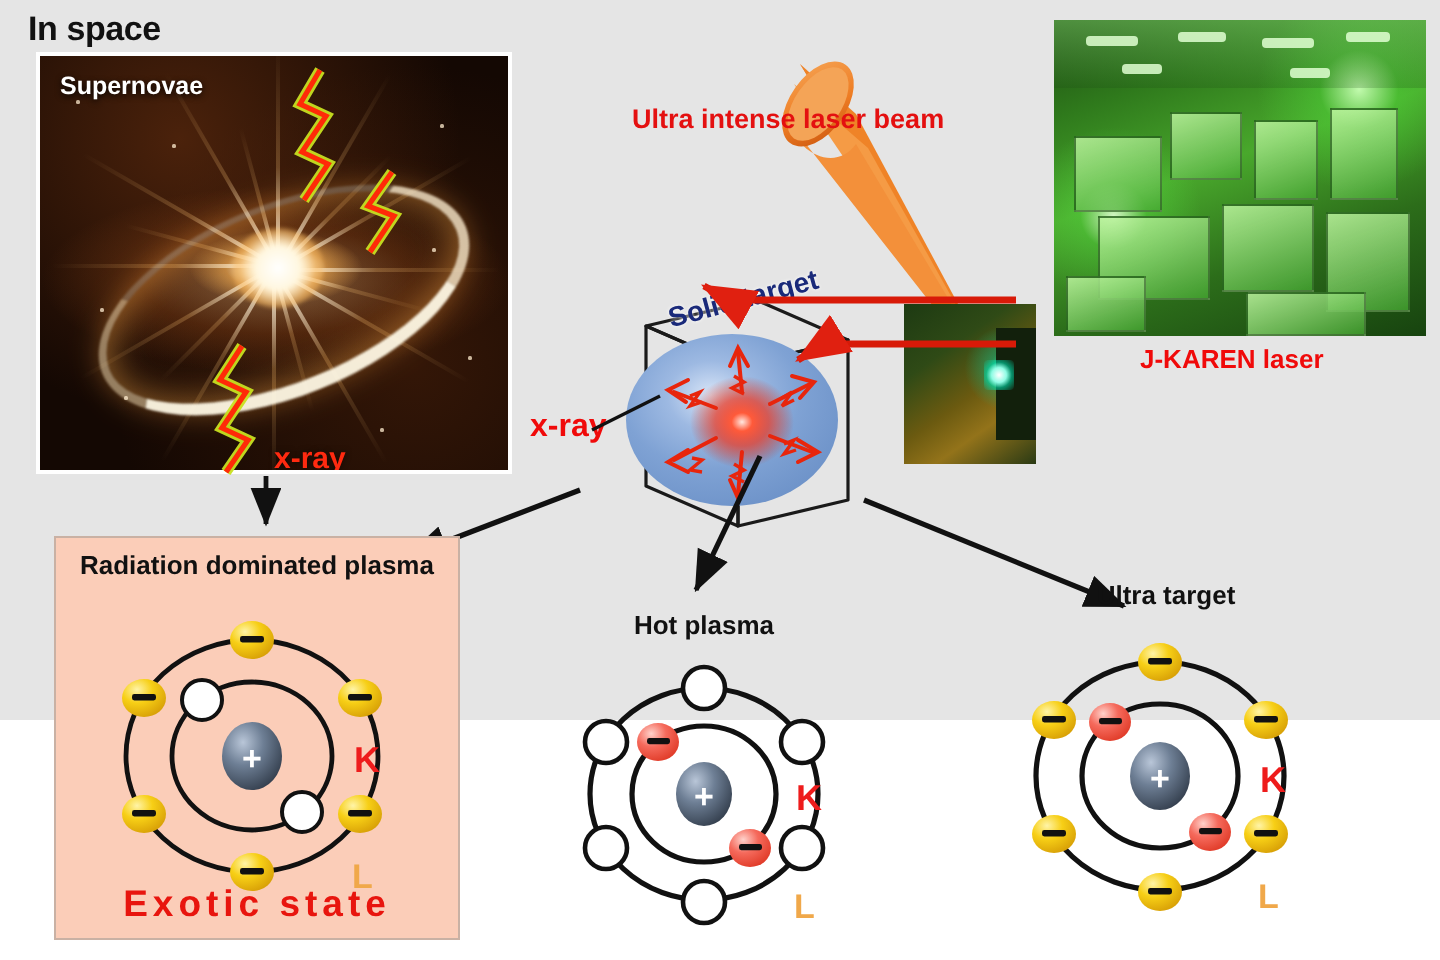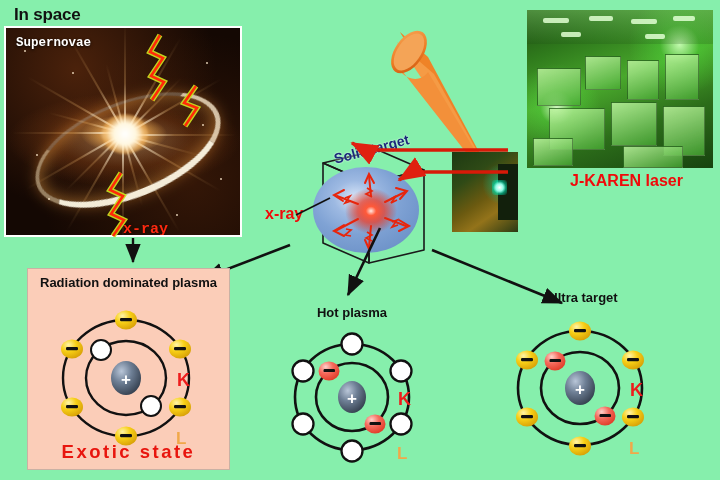--- a/index.html
+++ b/index.html
@@ -2,46 +2,45 @@
 <html><head>
 <meta charset="utf-8">
 <style>
   * { box-sizing: border-box; margin: 0; padding: 0; }
   html, body {
     width: 720px; height: 480px;
     background: #ffffff;
     font-family: "Liberation Sans", sans-serif;
     overflow: hidden;
   }
-  #stage { position: relative; width: 720px; height: 480px; background:#86efac; }
+  #stage { position: relative; width: 720px; height: 360px; background:#e5e5e5; }
 
   
   .section-title {
     position: absolute;
     font-weight: bold;
     font-size: 17px;
     color: #111111;
     letter-spacing: -0.2px;
     white-space: nowrap;
   }
   #title-space { left: 14px; top: 5px; }
   #title-lab   { left: 296px; top: 5px; }
 
   
   #supernova-photo {
-    position: absolute; left: 4px; top: 26px; width: 238px; height: 211px;
+    position: absolute; left: 18px; top: 26px; width: 238px; height: 211px;
     border: 2px solid #ffffff;
     background:
       radial-gradient(ellipse 60px 26px at 118px 106px, rgba(255,255,255,1) 0%, rgba(255,243,210,.95) 18%, rgba(255,180,80,.55) 42%, rgba(140,60,10,0) 72%),
       radial-gradient(ellipse 150px 60px at 118px 112px, rgba(255,210,150,.40) 0%, rgba(180,90,30,.25) 45%, rgba(40,15,5,0) 78%),
       radial-gradient(circle at 30% 20%, rgba(120,55,18,.55) 0%, rgba(25,10,4,0) 60%),
       radial-gradient(circle at 80% 75%, rgba(90,40,12,.45) 0%, rgba(20,8,3,0) 62%),
       #140803;
     overflow: hidden;
-    font-family: Liberation Mono, monospace;
   }
   
   #supernova-photo .spike {
     position:absolute; left:118px; top:106px; transform-origin: 0 0;
     width: 112px; height: 2px;
     background: linear-gradient(to right, rgba(255,250,235,.95), rgba(255,200,120,.25) 45%, rgba(255,160,70,0));
   }
   
   #supernova-photo .ring {
     position:absolute; left:24px; top:74px; width:196px; height:96px;
@@ -112,21 +111,21 @@
   }
   #jkaren-photo .ceil {
     position:absolute; top:0; left:0; right:0; height:34px;
     background: linear-gradient(to bottom, rgba(120,200,100,.55), rgba(25,70,18,.2));
   }
   #jkaren-photo .lamp {
     position:absolute; height:5px; background: rgba(225,255,210,.85); border-radius:2px;
   }
   #label-jkaren {
     position:absolute; left:570px; top:172px;
-    color:#f00a0a; font-weight:bold; font-size:16px; white-space:nowrap;
+    color:#f00a0a; font-weight:bold; font-size:13px; white-space:nowrap;
   }
   #label-intensity {
     position:absolute; left:505px; top:198px;
     color:#12308a; font-weight:bold; font-size:14px; white-space:nowrap;
   }
   #label-intensity sup { font-size:9px; vertical-align: super; }
 
   
   #label-solid-target {
     position:absolute; left:333px; top:141px;
@@ -241,20 +240,21 @@
     <path d="M 400,32 L 508,206 L 428,57 Z" fill="#ef8327"></path>
     <path d="M 397,42 L 508,206 L 434,74 Z" fill="#f59b45"></path>
     <path d="M 392,56 C 398,78 418,86 428,72 L 508,206 L 392,58 Z" fill="#f3903a"></path>
 
     <ellipse cx="409" cy="52" rx="14" ry="24" transform="rotate(35 409 52)" fill="url(#capGrad)"></ellipse>
     <ellipse cx="409" cy="52" rx="11.5" ry="21" transform="rotate(35 409 52)" fill="#f4a457"></ellipse>
 
     <path d="M 495,190 L 512,208 L 496,203 Z" fill="#d8590c"></path>
   </svg>
 
+  <div id="label-laser-beam">Ultra intense laser beam</div>
 
   <div id="target-photo">
     <div class="dark"></div>
     <div class="flash"></div>
   </div>
 
   <div id="jkaren-photo">
     <div class="ceil"></div>
     <div class="lamp" style="left:16px;  top:8px;  width:26px;"></div>
     <div class="lamp" style="left:62px;  top:6px;  width:24px;"></div>

